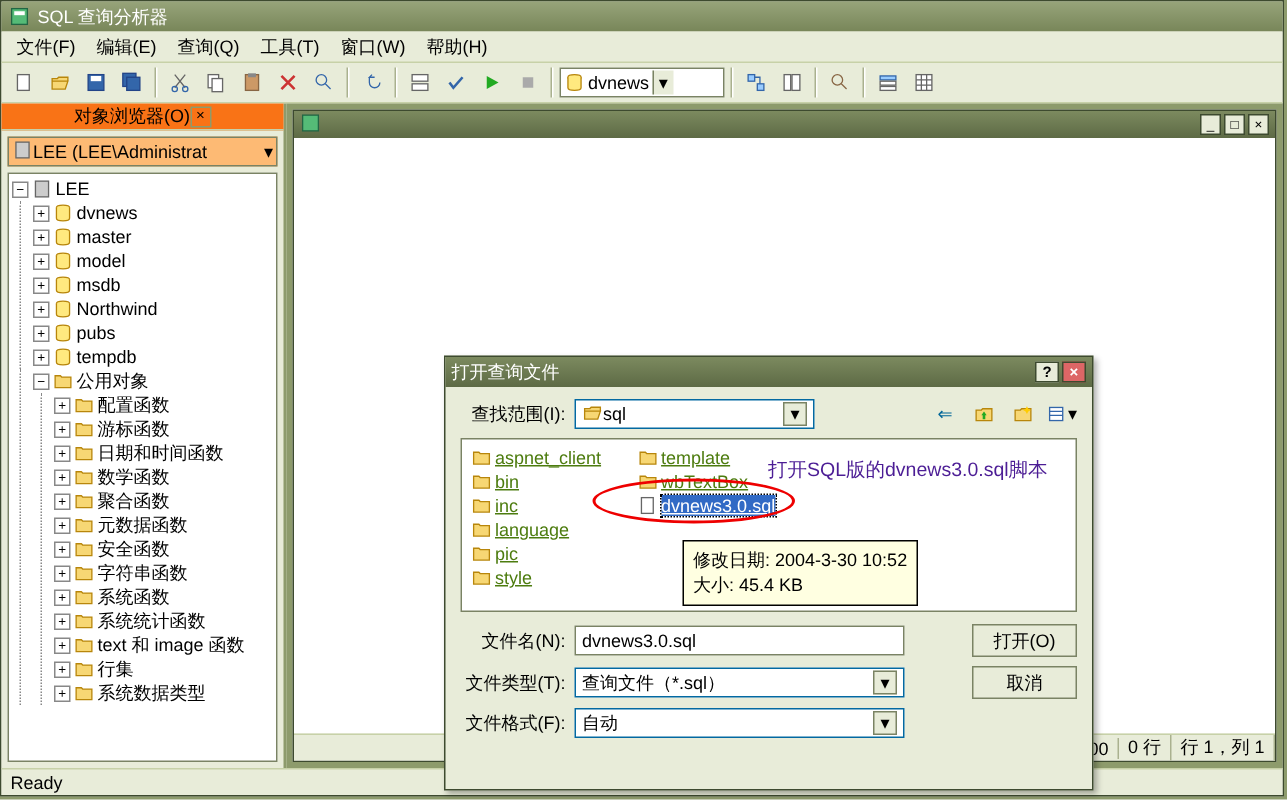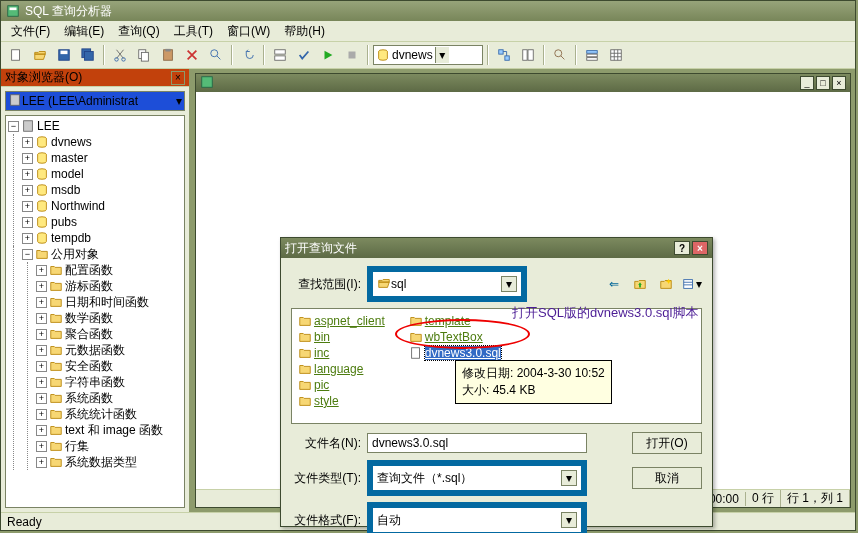--- a/index.html
+++ b/index.html
@@ -13,51 +13,51 @@
 
 .toolbar { height: 28px; background: #e8ecd9; border-top: 1px solid #c7d1a8; border-bottom: 1px solid #c7d1a8; display: flex; align-items: center; padding: 0 4px; gap: 2px; }
 .tb-btn { width: 22px; height: 22px; display: inline-flex; align-items: center; justify-content: center; border: 1px solid transparent; cursor: pointer; }
 .tb-sep { width: 2px; height: 20px; border-left: 1px solid #aab18f; border-right: 1px solid #fff; margin: 0 2px; }
 .tb-combo { height: 20px; border: 1px solid #7a8364; background: #fff; display: flex; align-items: center; padding: 0 2px; }
 .tb-combo .icon { width: 14px; height: 14px; margin-right: 2px; }
 .tb-combo .dd { width: 14px; height: 16px; background: #e8ecd9; border-left: 1px solid #7a8364; display: flex; align-items: center; justify-content: center; margin-left: 2px; }
 
 .main-area { display: flex; height: calc(100% - 20px - 20px - 28px - 18px); }
 .obj-browser { width: 190px; border-right: 2px solid #8d9b6c; background: #e8ecd9; display: flex; flex-direction: column; }
-.obj-title { height: 18px; background: #c2410c; padding: 2px 4px; border-bottom: 1px solid #c7d1a8; display: flex; align-items: center; justify-content: space-between; }
+.obj-title { height: 18px; background: #f97316; padding: 2px 4px; border-bottom: 1px solid #c7d1a8; display: flex; align-items: center; justify-content: center; }
 .obj-title .close-x { width: 14px; height: 14px; border: 1px solid #8d9b6c; display: flex; align-items: center; justify-content: center; cursor: pointer; font-size: 10px; }
-.obj-combo { margin: 4px; height: 20px; border: 1px solid #7a8364; background: #1d4ed8; display: flex; align-items: center; padding: 0 2px; }
+.obj-combo { margin: 4px; height: 20px; border: 1px solid #7a8364; background: #fdba74; display: flex; align-items: center; padding: 0 2px; }
 .tree { flex: 1; background: #fff; margin: 0 4px 4px 4px; border: 1px solid #7a8364; overflow: auto; padding: 2px; }
 .tree-node { display: flex; align-items: center; height: 16px; white-space: nowrap; }
 .tree-node .expander { width: 11px; height: 11px; border: 1px solid #888; display: inline-flex; align-items: center; justify-content: center; font-size: 9px; line-height: 1; margin-right: 2px; cursor: pointer; background: #fff; }
 .tree-node .icon { width: 14px; height: 14px; margin-right: 2px; display: inline-flex; align-items: center; justify-content: center; }
 .tree-line { border-left: 1px dotted #888; margin-left: 5px; padding-left: 8px; }
 
 .mdi-area { flex: 1; background: #8d9b6c; position: relative; padding: 2px; }
 .query-window { position: absolute; left: 4px; top: 4px; right: 4px; bottom: 4px; border: 1px solid #3d4a2f; background: #fff; display: flex; flex-direction: column; }
 .qw-title { height: 18px; background: linear-gradient(#7c8a5f, #5d6a45); display: flex; align-items: center; padding: 0 4px; color: #fff; }
 .qw-title .wbtns { margin-left: auto; display: flex; gap: 2px; }
 .qw-title .wbtn { width: 14px; height: 14px; background: #e8ecd9; border: 1px solid #3d4a2f; display: flex; align-items: center; justify-content: center; font-size: 9px; color: #000; cursor: pointer; }
 .qw-body { flex: 1; background: #fff; }
 .qw-status { height: 18px; background: #e8ecd9; border-top: 1px solid #c7d1a8; display: flex; align-items: center; font-size: 11px; }
 .qw-status span { padding: 0 6px; border-right: 1px solid #aab18f; }
 
 .statusbar { height: 18px; background: #e8ecd9; border-top: 1px solid #c7d1a8; display: flex; align-items: center; font-size: 11px; }
 .statusbar span { padding: 0 6px; }
 
 
-.dialog { position: absolute; left: 280px; top: 237px; width: 433px; height: 290px; border: 1px solid #3d4a2f; background: #e8ecd9; box-shadow: 2px 2px 4px rgba(0,0,0,0.3); }
+.dialog { position: absolute; left: 296px; top: 237px; width: 433px; height: 290px; border: 1px solid #3d4a2f; background: #e8ecd9; box-shadow: 2px 2px 4px rgba(0,0,0,0.3); }
 .dlg-title { height: 20px; background: linear-gradient(#7c8a5f, #5d6a45); display: flex; align-items: center; padding: 0 4px; color: #fff; }
 .dlg-title .wbtns { margin-left: auto; display: flex; gap: 2px; }
 .dlg-title .wbtn { width: 16px; height: 14px; background: #e8ecd9; border: 1px solid #3d4a2f; display: flex; align-items: center; justify-content: center; font-size: 10px; font-weight: bold; color: #000; cursor: pointer; }
 .dlg-title .wbtn.close { background: #d66; color: #fff; }
 .dlg-body { padding: 8px 10px; }
 .dlg-row { display: flex; align-items: center; margin-bottom: 6px; gap: 6px; }
 .dlg-label { width: 70px; text-align: right; }
-.dlg-combo { flex: 1; height: 36px; border: 6px solid #0369a1; background: #fff; display: flex; align-items: center; padding: 0 4px; }
+.dlg-combo { flex: 1; height: 20px; border: 1px solid #0369a1; background: #fff; display: flex; align-items: center; padding: 0 4px; }
 .dlg-combo .dd { margin-left: auto; width: 16px; height: 16px; background: #e8ecd9; border: 1px solid #7a8364; display: flex; align-items: center; justify-content: center; cursor: pointer; }
 .dlg-toolbtn { width: 20px; height: 20px; display: flex; align-items: center; justify-content: center; cursor: pointer; }
 .dlg-filelist { border: 1px solid #7a8364; background: #fff; height: 116px; padding: 4px; position: relative; display: flex; flex-wrap: wrap; flex-direction: column; align-content: flex-start; gap: 0 20px; }
 .file-item { display: flex; align-items: center; height: 16px; padding: 0 2px; cursor: pointer; }
 .file-item .icon { width: 14px; height: 14px; margin-right: 2px; }
 .file-item .label { text-decoration: underline; color: #4d7c0f; }
 .file-item.sel .label { background: #316ac5; color: #fff; outline: 1px dotted #000; }
 .dlg-input { height: 20px; border: 1px solid #7a8364; background: #fff; padding: 0 4px; flex: 1; }
 .dlg-btn { width: 70px; height: 22px; border: 1px solid #7a8364; background: #e8ecd9; cursor: pointer; }
 

